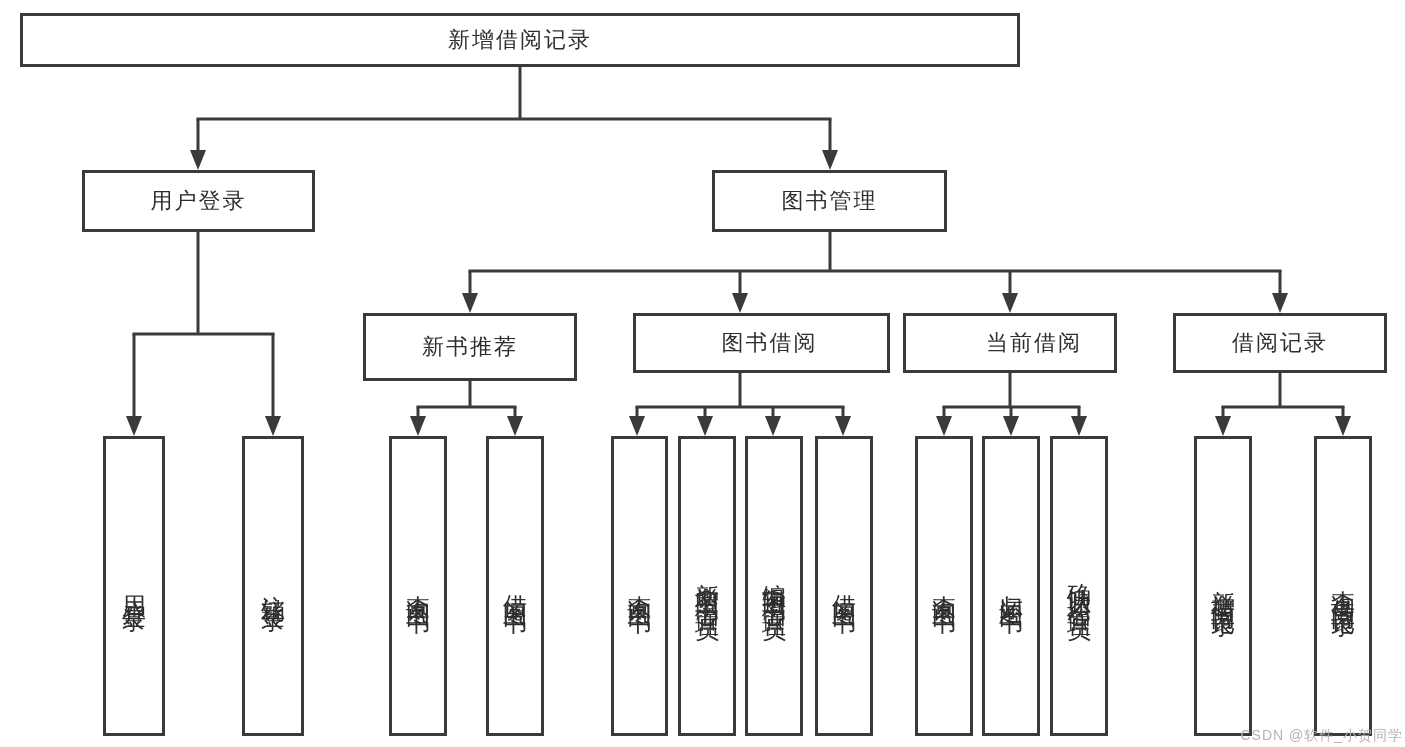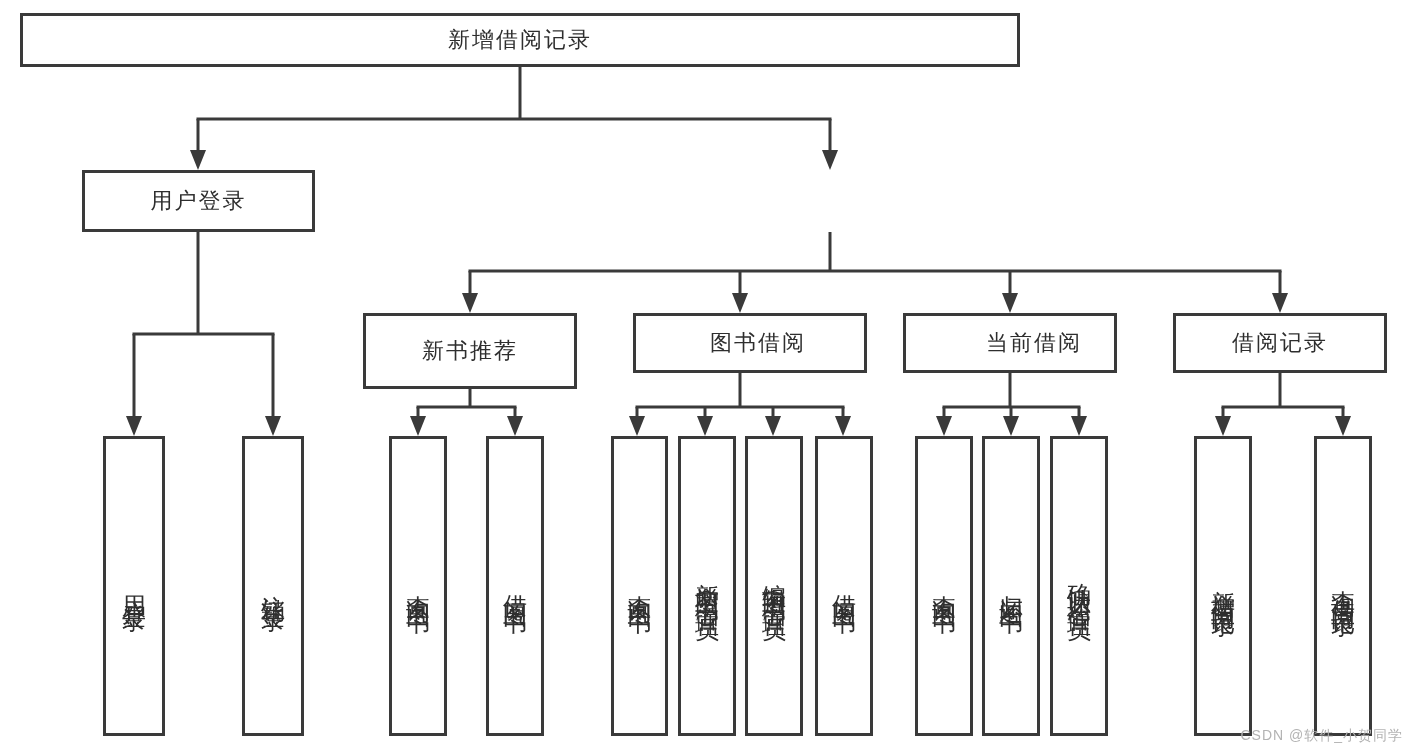--- a/index.html
+++ b/index.html
@@ -117,25 +117,28 @@
       <polygon points="1335,416 1351,416 1343,436" fill="#3a3a3a"></polygon>
     </svg>
 
   <div class="node" style="left:20px; top:13px; width:1000px; height:54px;">
     <span class="hlabel">新增借阅记录</span>
   </div>
 
   <div class="node" style="left:82px; top:170px; width:233px; height:62px;">
     <span class="hlabel">用户登录</span>
   </div>
+  <div class="node" style="left:712px; top:170px; width:235px; height:62px;">
+    <span class="hlabel">图书管理</span>
+  </div>
 
-  <div class="node" style="left:363px; top:313px; width:214px; height:76px;">
+  <div class="node" style="left:363px; top:313px; width:214px; height:68px;">
     <span class="hlabel">新书推荐</span>
   </div>
-  <div class="node" style="left:633px; top:313px; width:234px; height:60px;padding-left:16px;">
+  <div class="node" style="left:633px; top:313px; width:257px; height:60px;padding-left:16px;">
     <span class="hlabel">图书借阅</span>
   </div>
   <div class="node" style="left:903px; top:313px; width:214px; height:60px;padding-left:48px;">
     <span class="hlabel">当前借阅</span>
   </div>
   <div class="node" style="left:1173px; top:313px; width:214px; height:60px;">
     <span class="hlabel">借阅记录</span>
   </div>
 
   <div class="node" style="left:103px; top:436px; width:62px; height:300px;">

